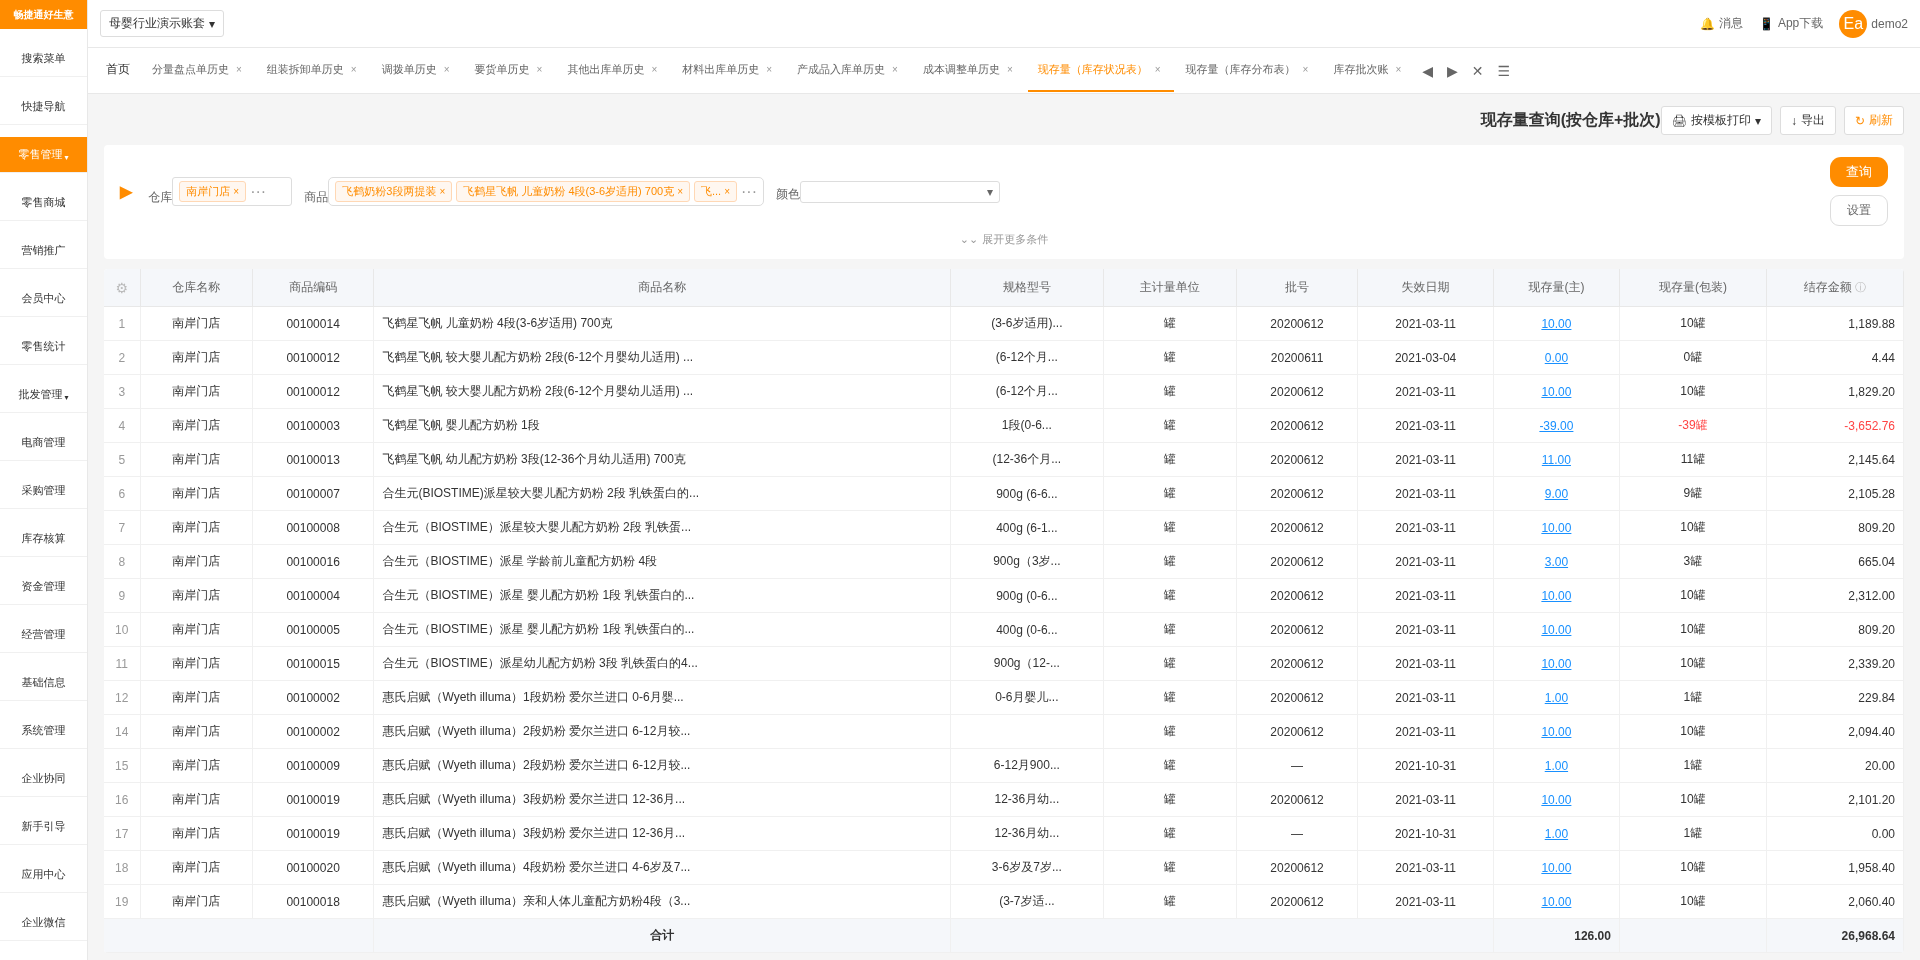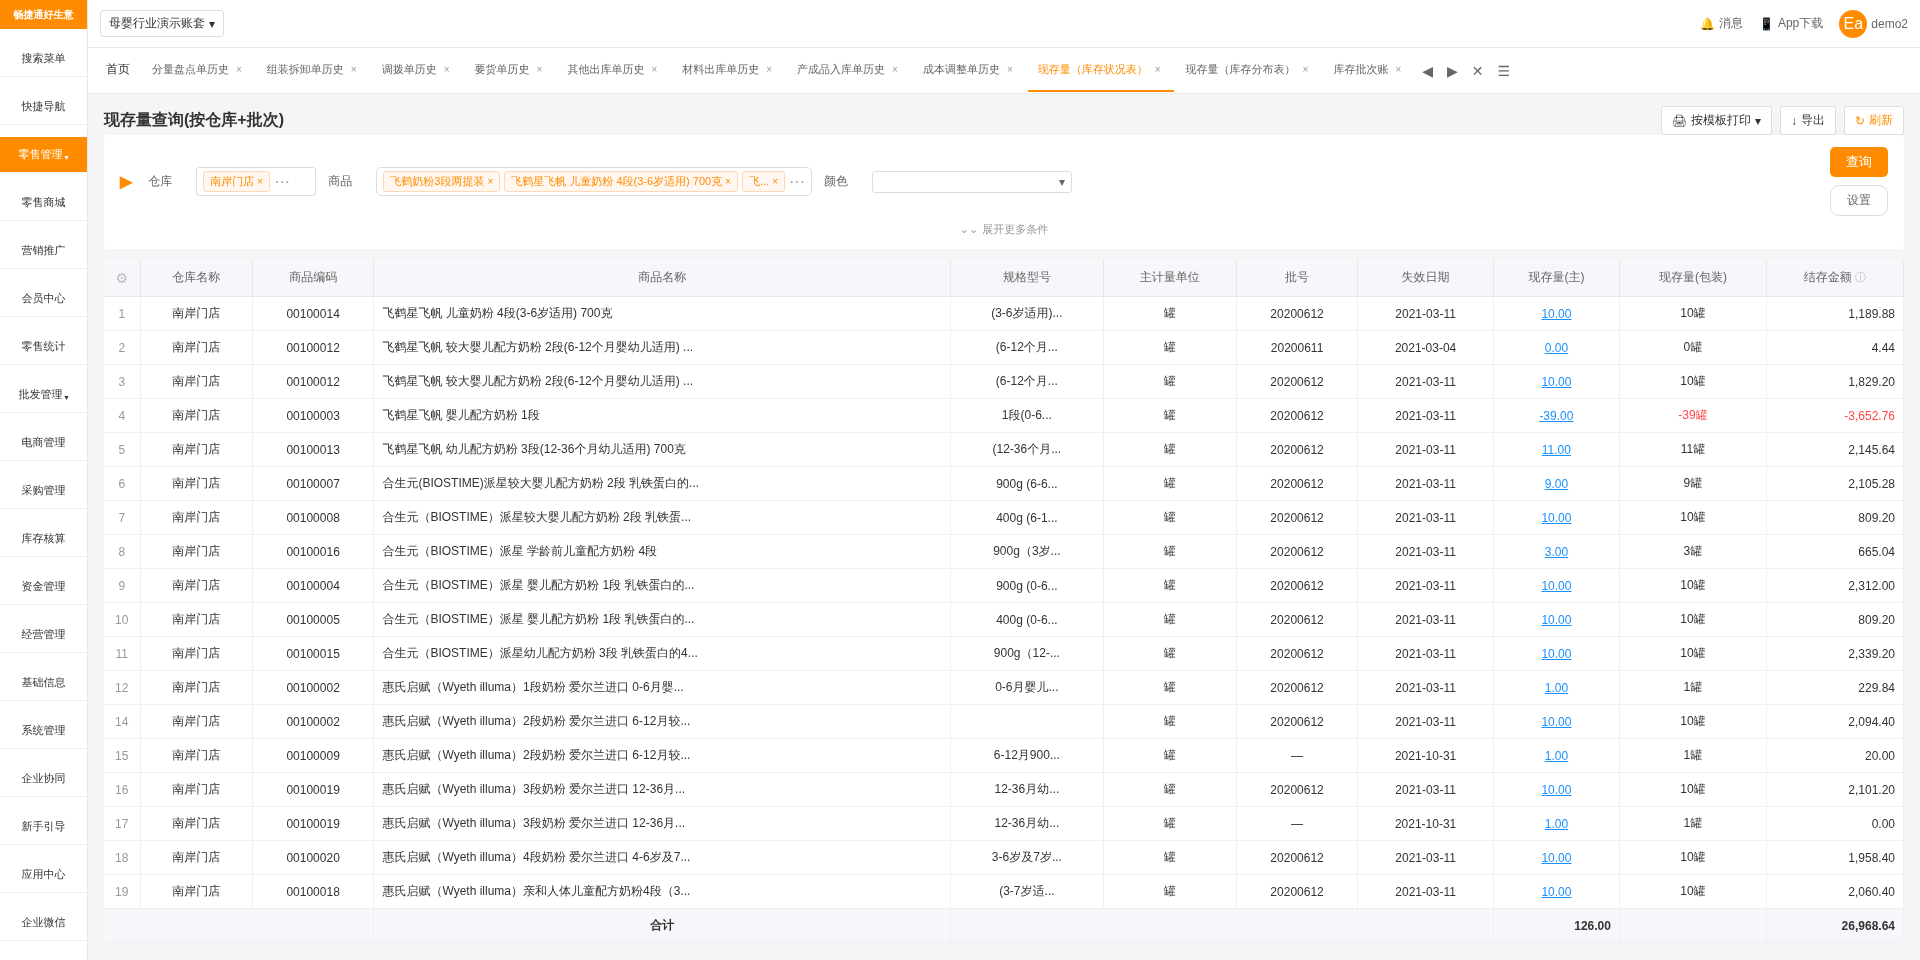--- a/index.html
+++ b/index.html
@@ -29,31 +29,31 @@
     .tab-item { display: flex; align-items: center; gap: 4px; padding: 13px 10px; font-size: 11px; color: #666; cursor: pointer; white-space: nowrap; border-bottom: 2px solid transparent; flex-shrink: 0; }
     .tab-item.active { color: #ff8c00; border-bottom-color: #ff8c00; }
     .tab-item.home { color: #333; font-size: 12px; }
     .tab-close { font-size: 10px; color: #999; cursor: pointer; padding: 1px 3px; border-radius: 2px; }
     .tab-nav-btn { padding: 4px 6px; cursor: pointer; color: #666; font-size: 14px; flex-shrink: 0; }
 
     
     .content { flex: 1; overflow-y: auto; padding: 12px 16px; background: #f5f5f5; }
 
     
-    .page-header { display: flex; align-items: center; justify-content: space-between; }
+    .page-header { display: flex; align-items: center; justify-content: flex-end; margin-bottom: 10px; }
     .page-title { font-size: 16px; font-weight: bold; color: #333; }
     .page-actions { display: flex; align-items: center; gap: 8px; }
     .btn-template { display: flex; align-items: center; gap: 4px; padding: 5px 10px; border: 1px solid #ddd; border-radius: 3px; font-size: 12px; cursor: pointer; background: #fff; color: #333; }
     .btn-export { display: flex; align-items: center; gap: 4px; padding: 5px 10px; border: 1px solid #ddd; border-radius: 3px; font-size: 12px; cursor: pointer; background: #fff; color: #333; }
     .btn-refresh { display: flex; align-items: center; gap: 4px; padding: 5px 10px; border: 1px solid #ddd; border-radius: 3px; font-size: 12px; cursor: pointer; background: #fff; color: #ff8c00; }
 
     
     .filter-panel { background: #fff; border-radius: 4px; padding: 12px 16px; margin-bottom: 10px; }
     .filter-row { display: flex; align-items: center; gap: 12px; flex-wrap: wrap; }
-    .filter-item { display: flex; align-items: center; gap: 24px; font-size: 12px; color: #666; }
+    .filter-item { display: flex; align-items: flex-end; gap: 0; font-size: 12px; color: #666; }
     .filter-label { color: #666; white-space: nowrap; }
     .filter-tag { display: flex; align-items: center; gap: 3px; background: #fff7f0; border: 1px solid #ffd8b5; border-radius: 3px; padding: 2px 6px; font-size: 11px; color: #ff8c00; }
     .filter-tag-close { cursor: pointer; font-size: 10px; color: #ff8c00; }
     .filter-dots { color: #999; cursor: pointer; font-size: 16px; }
     .filter-expand-btn { display: flex; align-items: center; justify-content: center; gap: 4px; width: 100%; margin-top: 6px; color: #999; font-size: 11px; cursor: pointer; }
 
     
     .table-container { background: #fff; border-radius: 4px; overflow: auto; }
     .data-table { width: 100%; border-collapse: collapse; font-size: 12px; }
     .data-table th { background: #f5f7fa; color: #666; font-weight: normal; padding: 10px 8px; text-align: center; border-bottom: 1px solid #e8e8e8; border-right: 1px solid #e8e8e8; white-space: nowrap; }
@@ -62,21 +62,21 @@
     .data-table .text-right { text-align: right; }
     .data-table .negative { color: #ff4444; }
     .data-table .link { color: #1890ff; text-decoration: underline; cursor: pointer; }
     .data-table .row-num { color: #999; }
     .table-footer { background: #f5f7fa; }
     .table-footer td { font-weight: bold; color: #333; }
     .th-icon { cursor: pointer; color: #bbb; font-size: 14px; }
     .info-icon { color: #bbb; font-size: 11px; cursor: pointer; }
 
     
-    .btn-query { background: #ff8c00; color: #fff; border: none; border-radius: 5px; padding: 6px 16px; font-size: 13px; cursor: pointer; }
+    .btn-query { background: #ff8c00; color: #fff; border: none; border-radius: 11px; padding: 6px 16px; font-size: 13px; cursor: pointer; }
     .btn-setting { background: #fff; color: #666; border: 1px solid #ddd; border-radius: 9px; padding: 6px 12px; font-size: 12px; cursor: pointer; margin-top: 4px; }
 
     .multiselect-input { display: flex; align-items: center; border: 1px solid #ddd; border-radius: 3px; padding: 3px 6px; min-width: 120px; max-width: 200px; gap: 4px; cursor: pointer; background: #fff; }
 
     .product-select-area { display: flex; align-items: center; border: 1px solid #ddd; border-radius: 5px; padding: 3px 6px; min-width: 400px; gap: 4px; flex-wrap: wrap; background: #fff; }
 
     .color-select-area { display: flex; align-items: center; border: 1px solid #ddd; border-radius: 3px; padding: 3px 6px; min-width: 200px; gap: 4px; background: #fff; }
   </style>
 </head>
 <body>

